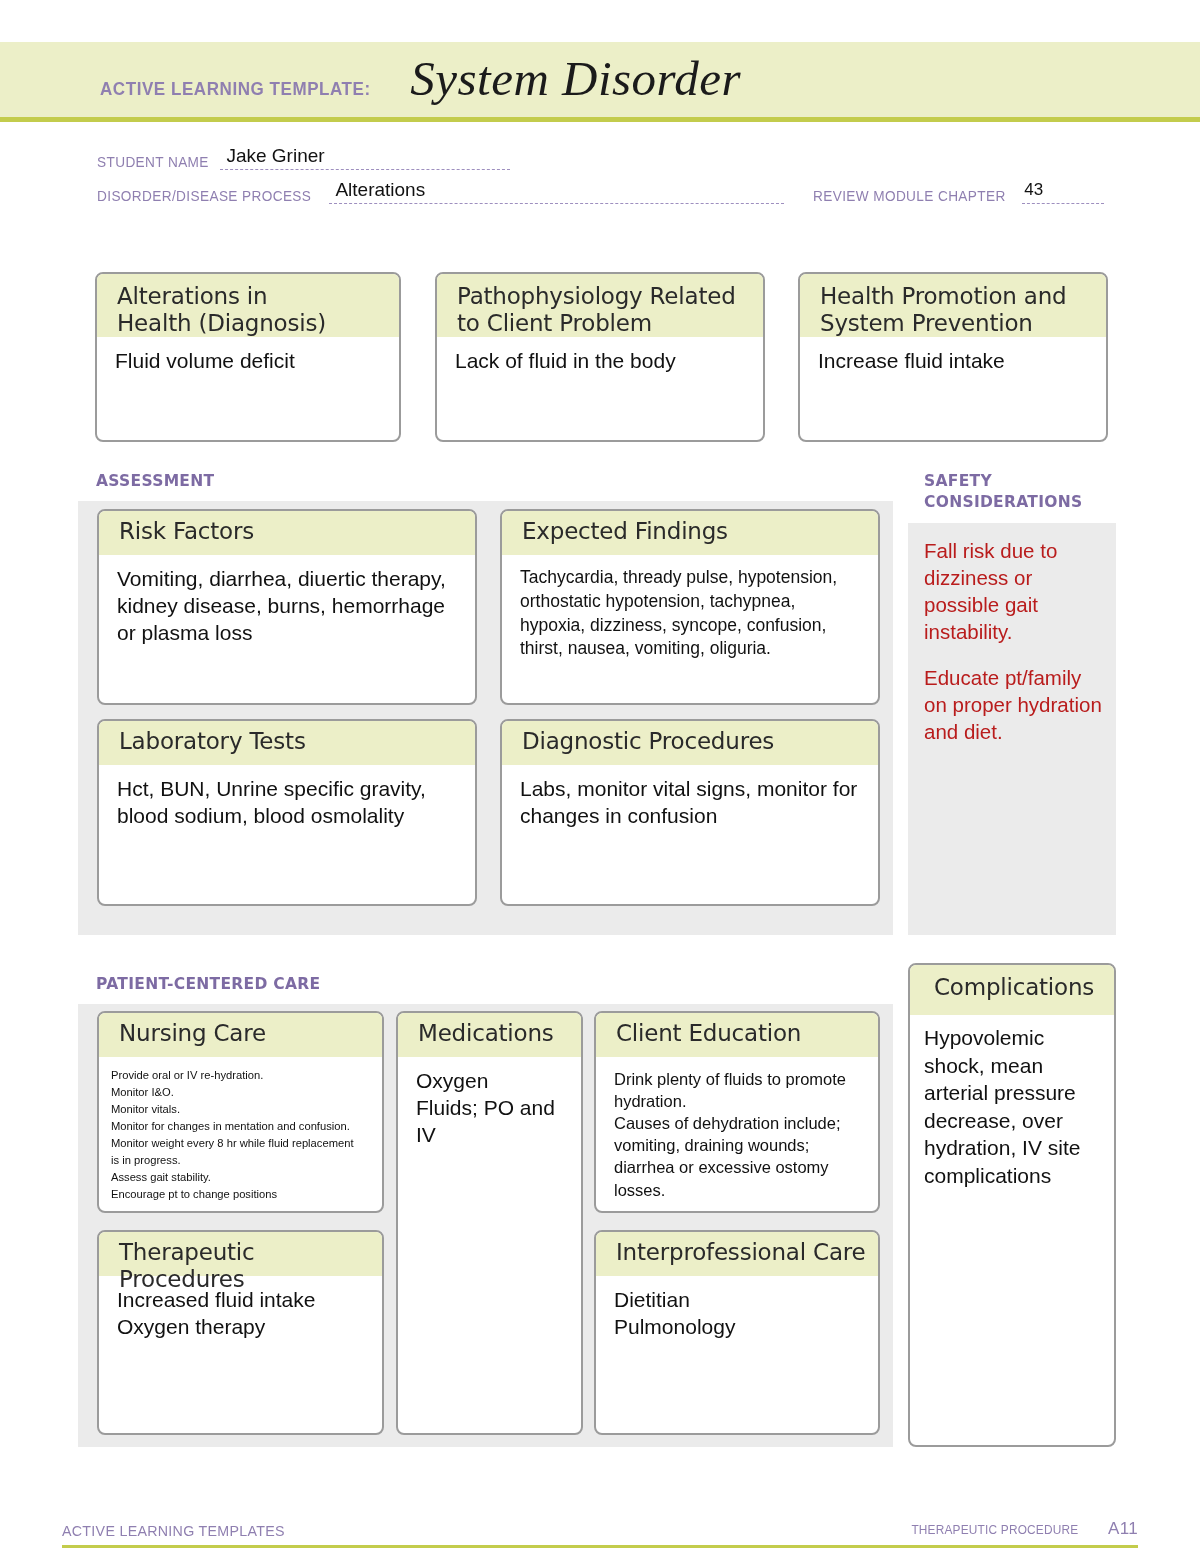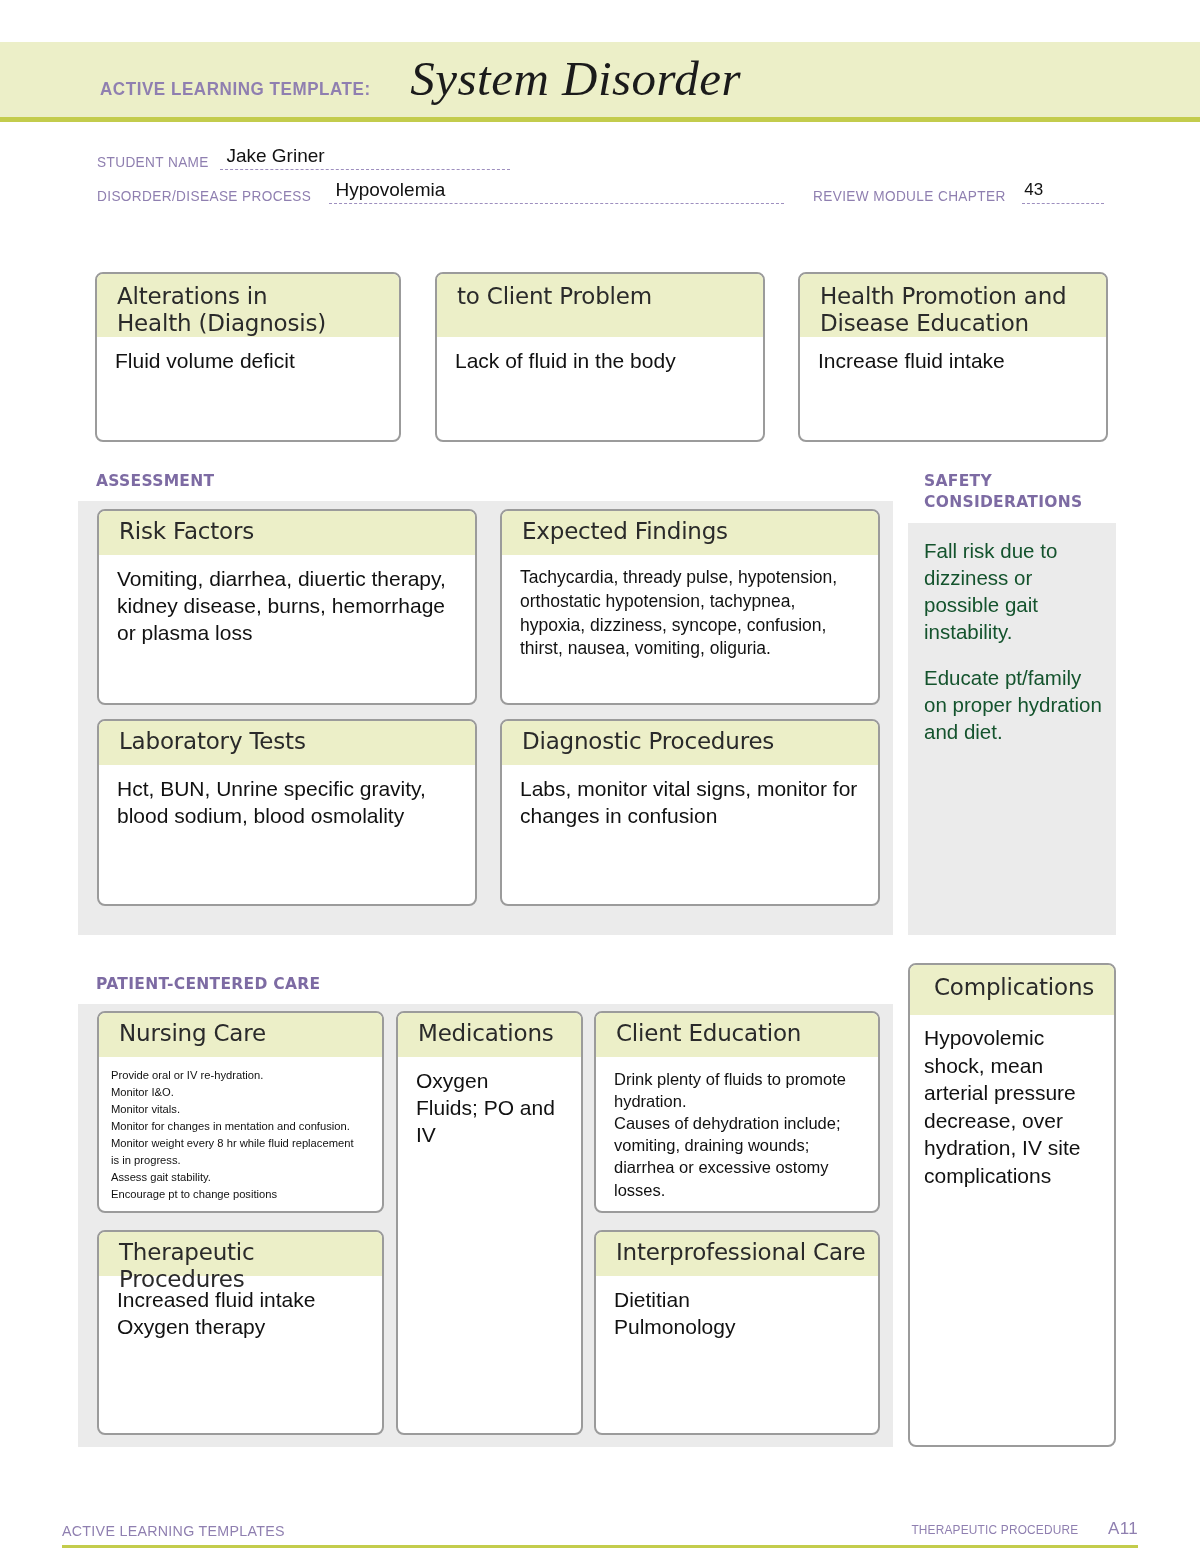--- a/index.html
+++ b/index.html
@@ -91,21 +91,21 @@
   #box-findings{left:500px;top:509px;width:380px;height:196px;}
   #box-lab{left:97px;top:719px;width:380px;height:187px;}
   #box-diag{left:500px;top:719px;width:380px;height:187px;}
   #box-risk .chead,#box-findings .chead,#box-lab .chead,#box-diag .chead{height:44px;padding-top:7px;}
 
   
   #panel-safety{left:908px;top:461px;width:208px;height:474px;}
   #panel-safety .panel-head{height:62px;padding:10px 0 0 16px;box-sizing:border-box;}
   .safety-body{padding:14px 12px 0 16px;}
   .safety-body p{
-    margin:0 0 19px 0;font-size:20.5px;line-height:1.32;color:#14532d;
+    margin:0 0 19px 0;font-size:20.5px;line-height:1.32;color:#b91c1c;
   }
   .safety-body p:last-child{margin-bottom:0;}
 
   
   #panel-pcc{left:78px;top:962px;width:815px;height:485px;}
   #panel-pcc .panel-head{height:42px;padding:12px 0 0 18px;box-sizing:border-box;}
 
   #box-nursing{left:97px;top:1011px;width:287px;height:202px;}
   #box-meds{left:396px;top:1011px;width:187px;height:424px;}
   #box-education{left:594px;top:1011px;width:286px;height:202px;}
@@ -156,52 +156,53 @@
   <div class="idblock">
     <div class="idrow">
       <span class="idlab">STUDENT NAME</span>
       <span class="rule rn1">
         <span class="filled">Jake Griner</span>
       </span>
     </div>
     <div class="idrow">
       <span class="idlab">DISORDER/DISEASE PROCESS</span>
       <span class="rule rn2">
-        <span class="filled">Hypovolemia</span>
+        <span class="filled">Alterations</span>
       </span>
       <span class="idlab" style="margin-left:24px;">REVIEW MODULE CHAPTER</span>
       <span class="rule rn3">
         <span class="filled small" style="left:2px;">43</span>
       </span>
     </div>
   </div>
 
   <div class="card" id="box-alterations">
     <div class="chead">
       <span>Alterations in</span>
       <span>Health (Diagnosis)</span>
     </div>
     <div class="cbody">
       <p>Fluid volume deficit</p>
     </div>
   </div>
 
   <div class="card" id="box-patho">
     <div class="chead">
+      <span>Pathophysiology Related</span>
       <span>to Client Problem</span>
     </div>
     <div class="cbody">
       <p>Lack of fluid in the body</p>
     </div>
   </div>
 
   <div class="card" id="box-health">
     <div class="chead">
       <span>Health Promotion and</span>
-      <span>Disease Education</span>
+      <span>System Prevention</span>
     </div>
     <div class="cbody">
       <p>Increase fluid intake</p>
     </div>
   </div>
 
   <div class="panel" id="panel-assessment">
     <div class="panel-head">
       <span>ASSESSMENT</span>
     </div>

